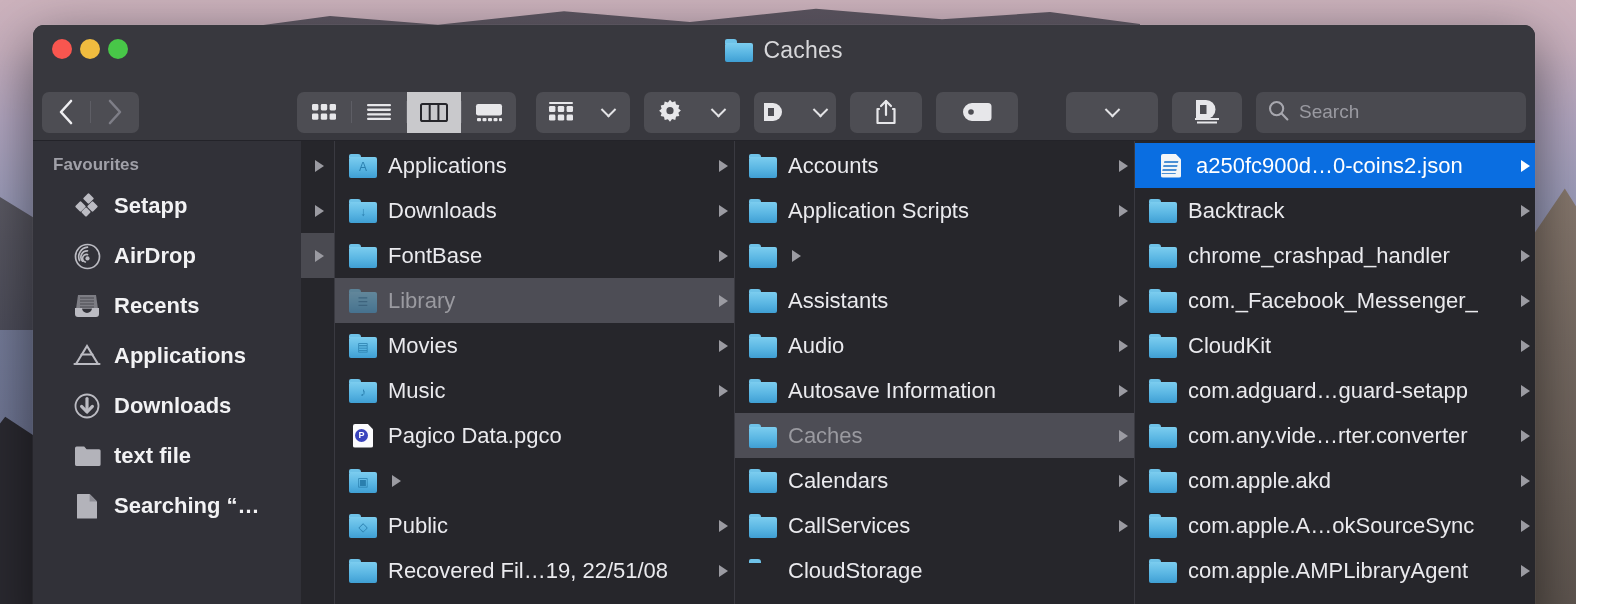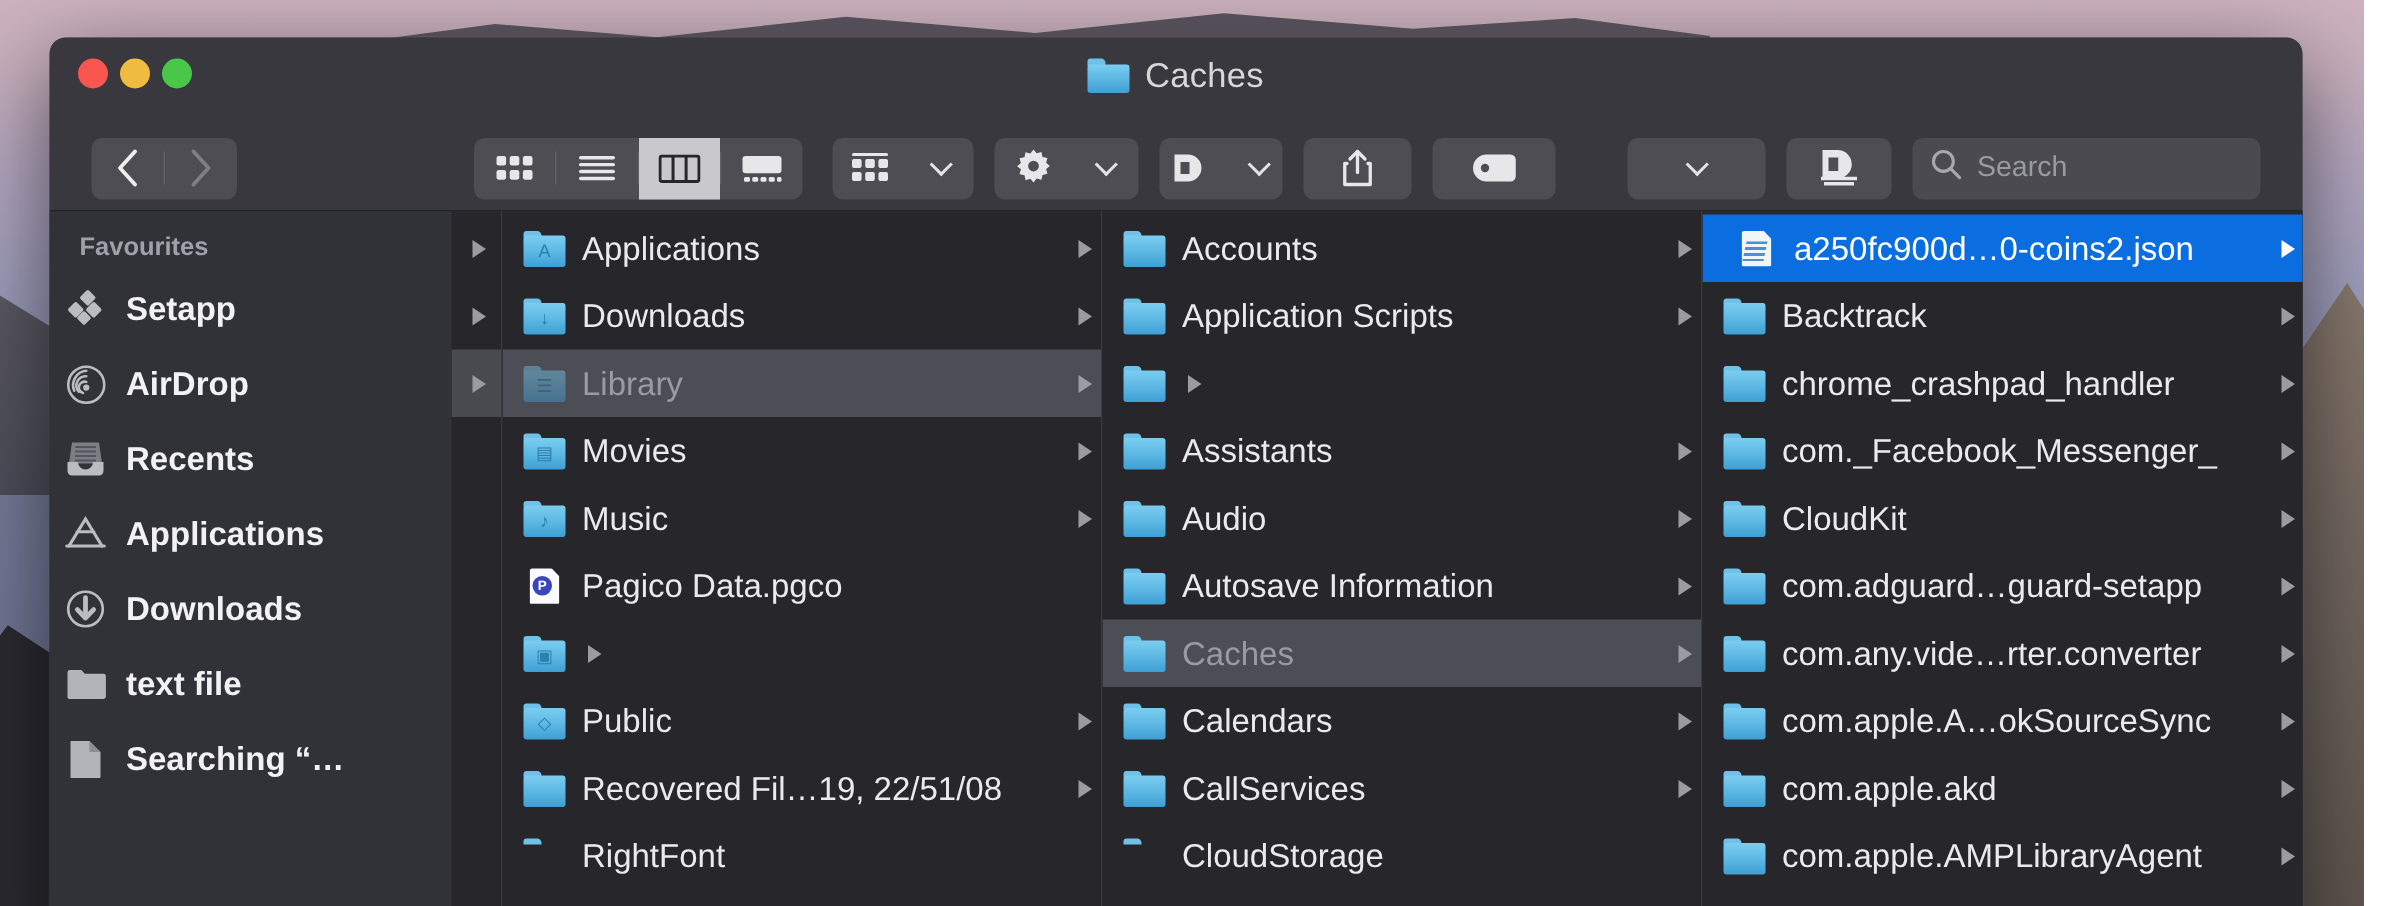--- a/index.html
+++ b/index.html
@@ -145,21 +145,21 @@
   }
 
   
   #toolbar {
     position: absolute;
     left: 0; right: 0;
     top: 60px;
     height: 54px;
     display: flex;
     align-items: center;
-    padding: 0 28px;
+    padding: 0 9px;
     gap: 0;
   }
   .tb-group {
     background: #4d4d53;
     border-radius: 7px;
     height: 41px;
     display: flex;
     align-items: center;
     flex: none;
   }
@@ -227,21 +227,21 @@
     color: #a0a0a8;
     font-size: 17px;
     font-weight: bold;
     padding: 0 0 6px 20px;
   }
   .sb-item {
     height: 50px;
     display: flex;
     align-items: center;
     gap: 13px;
-    padding-left: 10px;
+    padding-left: 40px;
     color: #f2f2f4;
     font-size: 22px;
     font-weight: bold;
   }
   .sb-icon {
     width: 28px; height: 28px;
     flex: none;
     display: flex;
     align-items: center;
     justify-content: center;
@@ -698,20 +698,28 @@
             </div>
             <div class="row">
               <span class="ico">
                 <span class="f-tab"></span>
                 <span class="f-body"></span>
                 <span class="f-mark">↓</span>
               </span>
               <span class="name">Downloads</span>
               <span class="row-arrow"></span>
             </div>
+            <div class="row">
+              <span class="ico">
+                <span class="f-tab"></span>
+                <span class="f-body"></span>
+              </span>
+              <span class="name">FontBase</span>
+              <span class="row-arrow"></span>
+            </div>
             <div class="row sel-inactive dimmed">
               <span class="ico dim">
                 <span class="f-tab"></span>
                 <span class="f-body"></span>
                 <span class="f-mark">☰</span>
               </span>
               <span class="name">Library</span>
               <span class="row-arrow"></span>
             </div>
             <div class="row">
@@ -905,29 +913,29 @@
                 <span class="f-body"></span>
               </span>
               <span class="name">com.any.vide…rter.converter</span>
               <span class="row-arrow"></span>
             </div>
             <div class="row">
               <span class="ico">
                 <span class="f-tab"></span>
                 <span class="f-body"></span>
               </span>
+              <span class="name">com.apple.akd</span>
+              <span class="row-arrow"></span>
+            </div>
+            <div class="row">
+              <span class="ico">
+                <span class="f-tab"></span>
+                <span class="f-body"></span>
+              </span>
               <span class="name">com.apple.A…okSourceSync</span>
-              <span class="row-arrow"></span>
-            </div>
-            <div class="row">
-              <span class="ico">
-                <span class="f-tab"></span>
-                <span class="f-body"></span>
-              </span>
-              <span class="name">com.apple.akd</span>
               <span class="row-arrow"></span>
             </div>
             <div class="row">
               <span class="ico">
                 <span class="f-tab"></span>
                 <span class="f-body"></span>
               </span>
               <span class="name">com.apple.AMPLibraryAgent</span>
               <span class="row-arrow"></span>
             </div>

